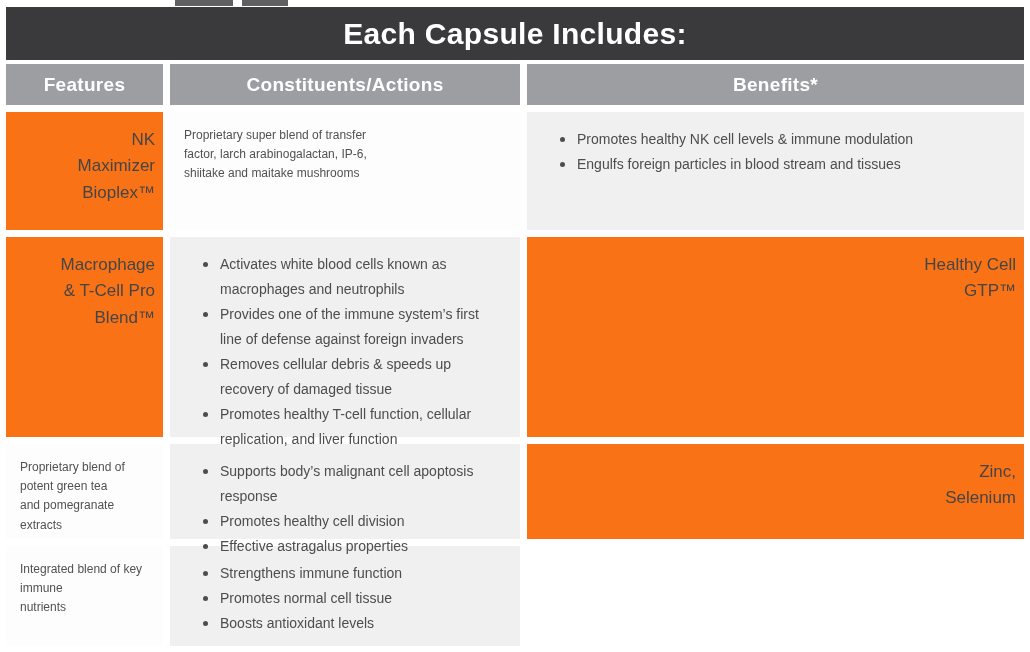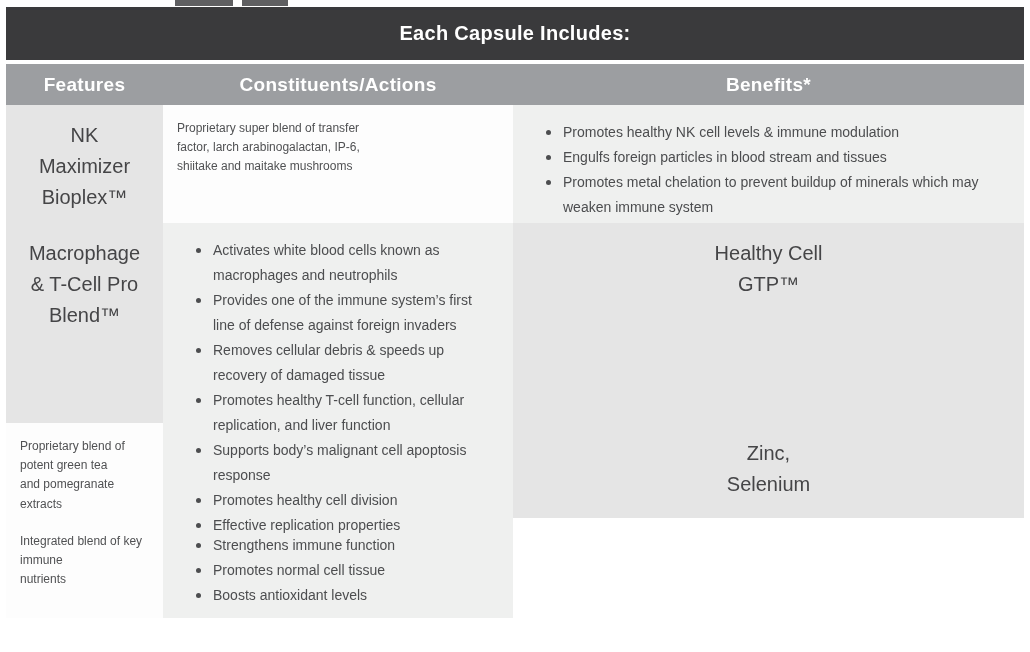--- a/index.html
+++ b/index.html
@@ -29,46 +29,47 @@
   .artifact.a1 { left: 169px; width: 58px; }
   .artifact.a2 { left: 236px; width: 46px; }
 
   .title-bar {
     height: 53px;
     background: #3a3a3c;
     color: #ffffff;
     display: flex;
     align-items: center;
     justify-content: center;
-    font-size: 20px;
+    font-size: 30px;
     font-weight: bold;
     letter-spacing: 0.3px;
     margin-bottom: 4px;
   }
   .grid {
     display: grid;
     grid-template-columns: 157px 350px 1fr;
     grid-template-rows: 41px 118px 200px 95px 100px;
+    gap: 7px;
   }
   .col-head {
     background: #9c9ea1;
     color: #ffffff;
     display: flex;
     align-items: center;
     justify-content: center;
     font-size: 19px;
     font-weight: bold;
     letter-spacing: 0.3px;
   }
   .cell { box-sizing: border-box; }
   .cell.feature {
-    background: #e5e5e5;
-    text-align: center;
+    background: #f97316;
+    text-align: right;
     padding: 15px 8px 0 8px;
-    font-size: 20px;
+    font-size: 17px;
     line-height: 1.55;
     color: #454547;
     white-space: pre-line;
   }
   .cell.constituents {
     background: #fdfdfd;
     padding: 14px 8px 0 14px;
     font-size: 12px;
     line-height: 1.6;
     color: #505153;
@@ -121,21 +122,20 @@
     <div class="cell feature">NK
 Maximizer
 Bioplex™</div>
     <div class="cell constituents">Proprietary super blend of transfer
 factor, larch arabinogalactan, IP-6,
 shiitake and maitake mushrooms</div>
     <div class="cell benefits">
       <ul class="benefits-list">
           <li>Promotes healthy NK cell levels &amp; immune modulation</li>
           <li>Engulfs foreign particles in blood stream and tissues</li>
-          <li>Promotes metal chelation to prevent buildup of minerals which may weaken immune system</li>
         </ul>
     </div>
 
     <div class="cell feature">Macrophage
 &amp; T-Cell Pro
 Blend™</div>
     <div class="cell benefits">
       <ul class="benefits-list">
           <li>Activates white blood cells known as macrophages and neutrophils</li>
           <li>Provides one of the immune system’s first line of defense against foreign invaders</li>
@@ -145,21 +145,21 @@
     </div>
 
     <div class="cell feature">Healthy Cell
 GTP™</div>
     <div class="cell constituents">Proprietary blend of potent green tea
 and pomegranate extracts</div>
     <div class="cell benefits">
       <ul class="benefits-list">
           <li>Supports body’s malignant cell apoptosis response</li>
           <li>Promotes healthy cell division</li>
-          <li>Effective replication properties</li>
+          <li>Effective astragalus properties</li>
         </ul>
     </div>
 
     <div class="cell feature">Zinc,
 Selenium</div>
     <div class="cell constituents">Integrated blend of key immune
 nutrients</div>
     <div class="cell benefits">
       <ul class="benefits-list">
           <li>Strengthens immune function</li>

